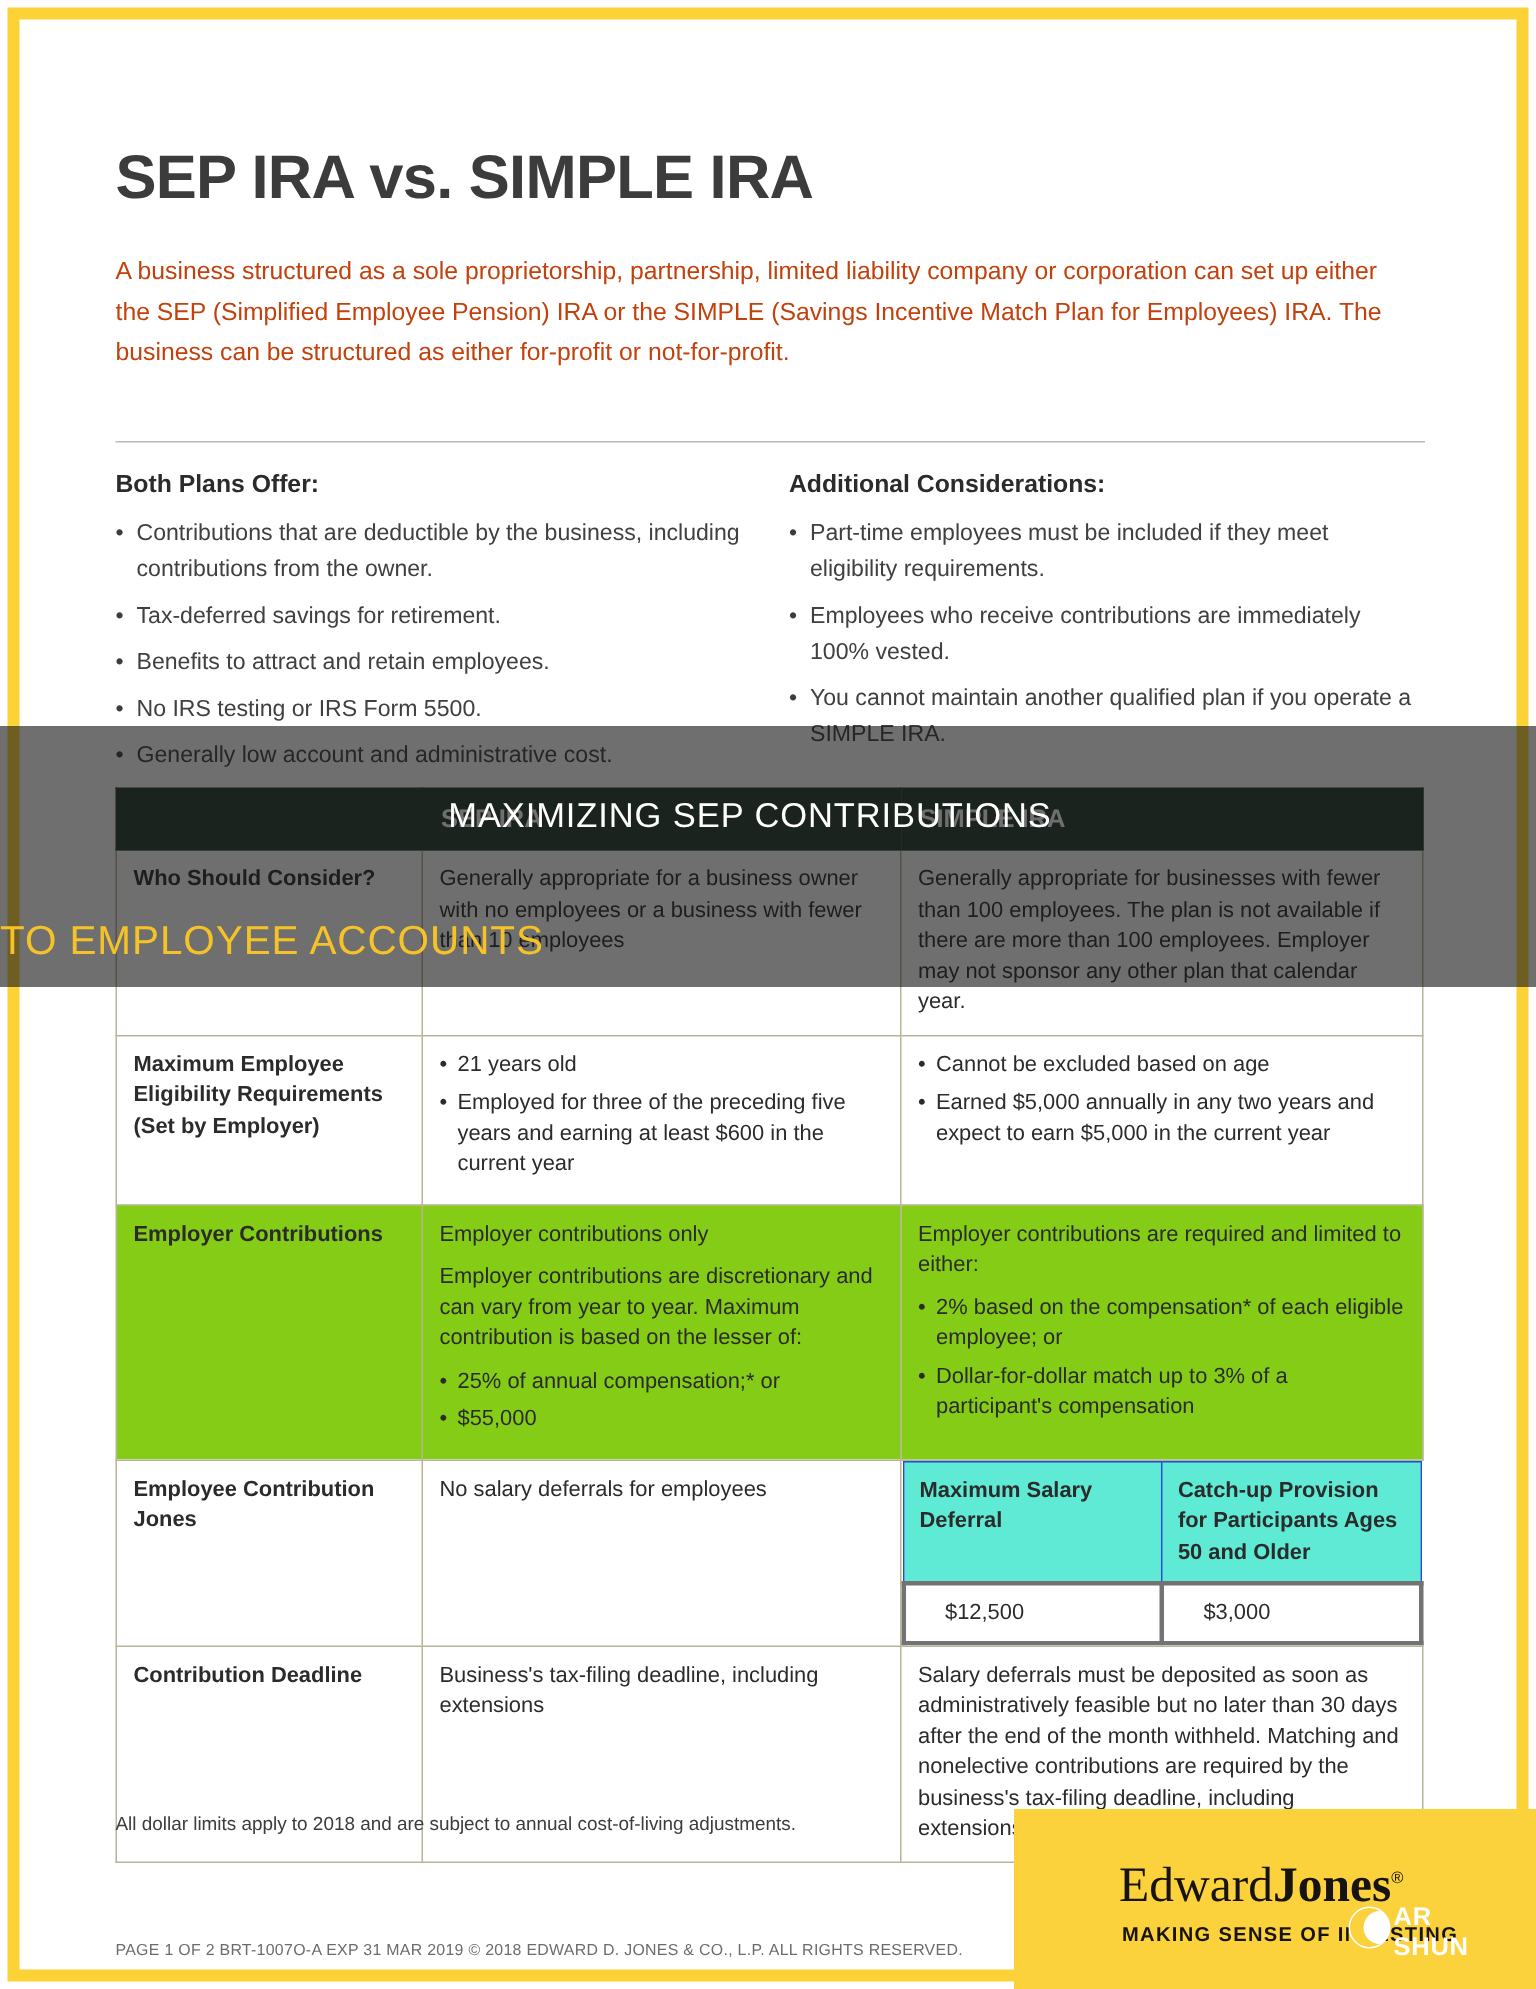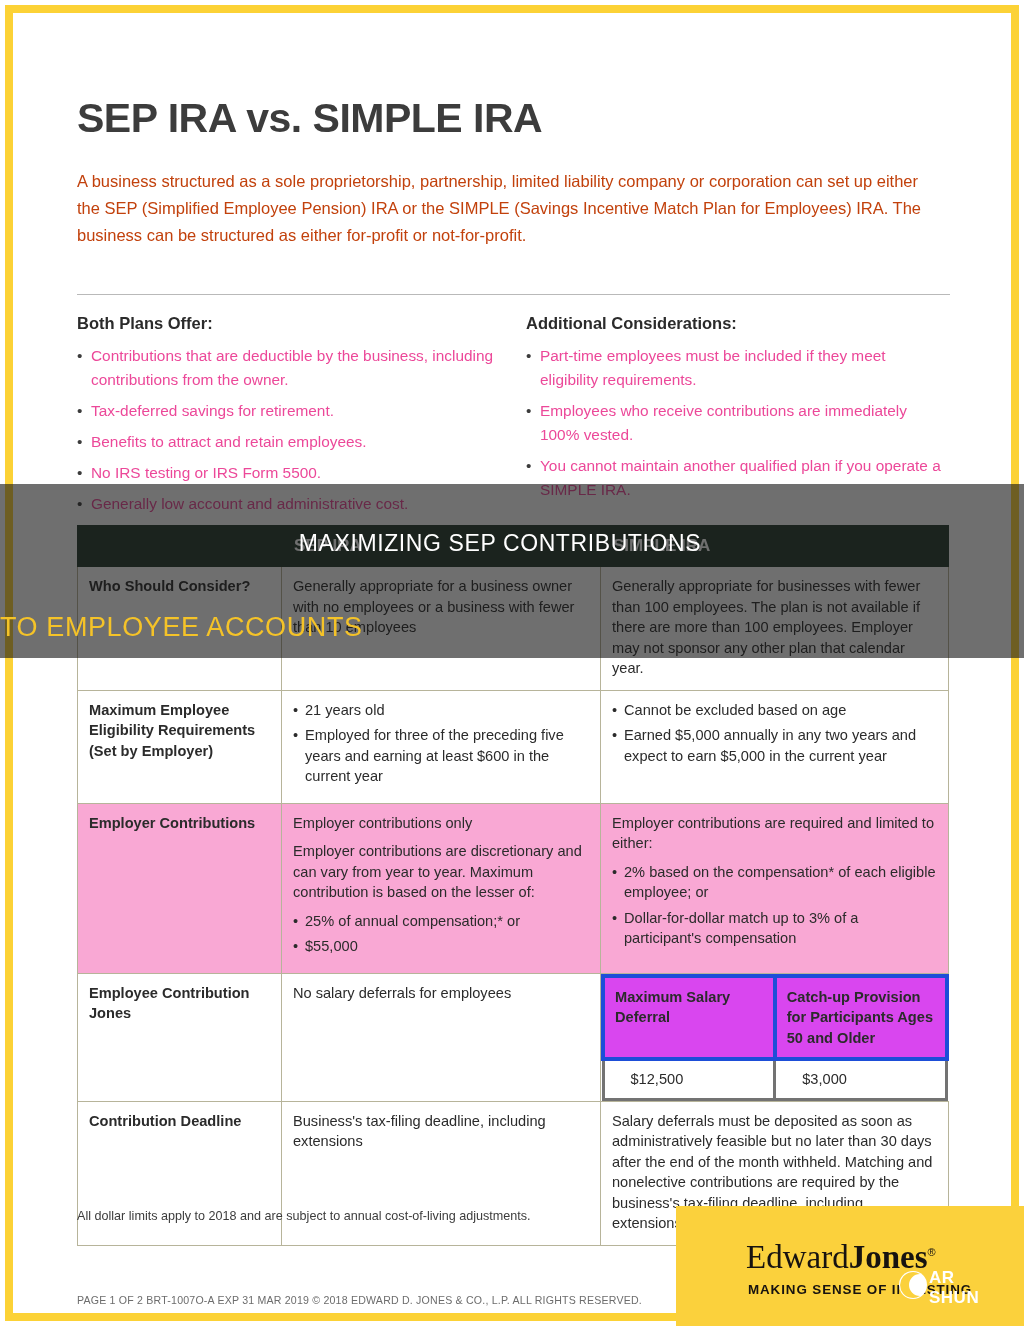--- a/index.html
+++ b/index.html
@@ -83,21 +83,21 @@
     color: #2b2b2b;
     margin-bottom: 11px;
   }
 
   .bullets { list-style: none; }
   .bullets li {
     position: relative;
     padding-left: 14px;
     font-size: 15.4px;
     line-height: 24px;
-    color: #ec4899;
+    color: #404040;
     margin-bottom: 7px;
   }
   .bullets li::before {
     content: "•";
     position: absolute;
     left: 0;
     top: 0;
     color: #3c3c3c;
   }
 
@@ -132,21 +132,21 @@
   table.cmp thead th.blank { background: #22372c; }
 
   table.cmp td {
     border: 1px solid #b7b49a;
     padding: 9px 11px 11px 11px;
     vertical-align: top;
     line-height: 20.5px;
   }
   td.rowhead { font-weight: 700; }
 
-  tr.tint td { background: #f9a8d4; }
+  tr.tint td { background: #84cc16; }
   tr.plain td { background: #ffffff; }
 
   ul.cellbul { list-style: none; margin: 0; padding: 0; }
   ul.cellbul li {
     position: relative;
     padding-left: 12px;
     margin-bottom: 5px;
     line-height: 20.5px;
   }
   ul.cellbul li::before {
@@ -159,22 +159,22 @@
   p.cellp:last-child { margin-bottom: 0; }
 
   
   table.nested {
     width: 100%;
     border-collapse: collapse;
     table-layout: fixed;
     font-size: 14.6px;
   }
   table.nested th {
-    background: #d946ef;
-    border: 4px solid #1d4ed8;
+    background: #5eead4;
+    border: 1px solid #1d4ed8;
     font-weight: 700;
     text-align: left;
     padding: 9px 10px;
     vertical-align: top;
     line-height: 20.5px;
   }
   table.nested td {
     background: #ffffff;
     border: 3px solid #737373;
     padding: 8px 26px;

